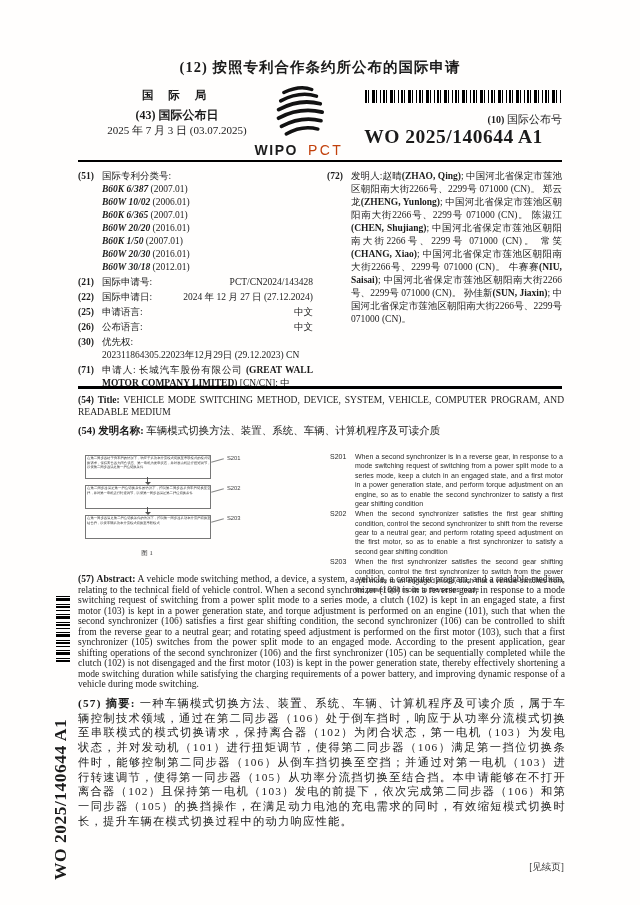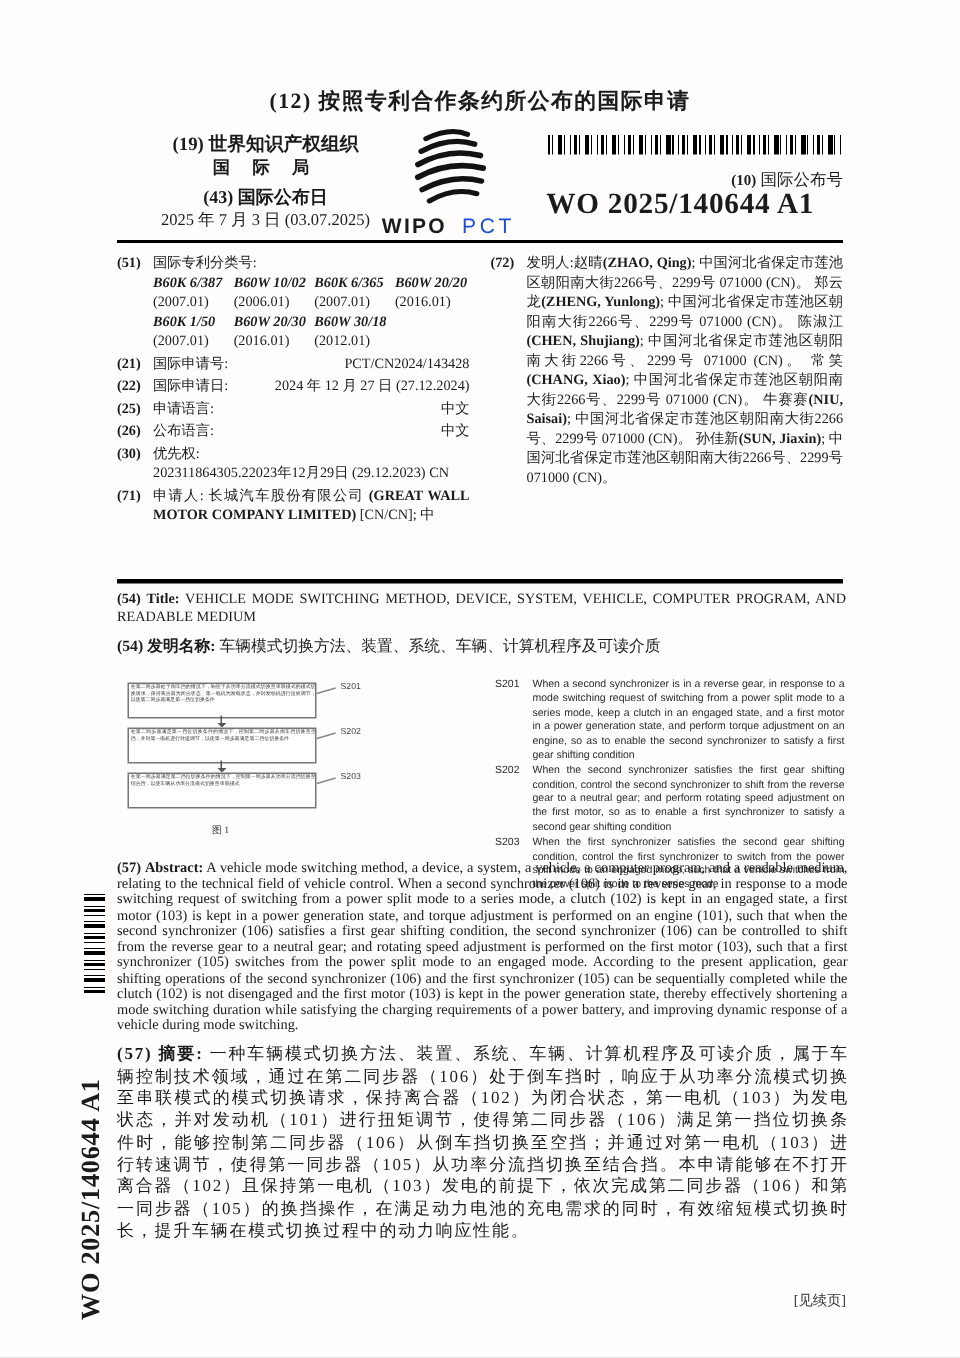--- a/index.html
+++ b/index.html
@@ -17,38 +17,38 @@
   .hdr-datelabel{font-size:12px;font-weight:bold;margin-top:3px;}
   .hdr-date{font-size:11px;font-weight:normal;}
   .bnum-inline{font-weight:bold;}
   
   .logo{position:absolute;top:84px;left:263px;width:72px;text-align:center;}
   .logo svg{display:block;margin:0 auto;}
   .logo-text{font-family:"Liberation Sans","DejaVu Sans",sans-serif;font-size:14px;margin-top:2px;
     display:flex;align-items:center;justify-content:center;gap:5px;text-align:center;}
   .logo-wipo{font-weight:bold;letter-spacing:1.5px;}
   .logo-sep{display:inline-block;width:1px;height:13px;background:#555;}
-  .logo-pct{letter-spacing:2.5px;color:#1d4ed8;}
+  .logo-pct{letter-spacing:2.5px;color:#c2410c;}
   
   .barcode-top{position:absolute;top:90px;left:365px;width:197px;height:13px;
     background:repeating-linear-gradient(90deg,#000 0 2px,#fff 2px 3px,#000 3px 4px,#fff 4px 7px,#000 7px 10px,#fff 10px 11px,#000 11px 12px,#fff 12px 15px,#000 15px 16px,#fff 16px 18px);}
   .pubno-label{position:absolute;top:112px;left:365px;width:197px;text-align:right;font-size:11px;}
   .pubno-label b{font-size:10px;}
   .pubno{position:absolute;top:126px;left:345px;width:217px;text-align:center;
     font-size:19.5px;font-weight:bold;letter-spacing:0.5px;}
   .rule1{position:absolute;top:160px;left:78px;width:484px;height:2px;background:#000;}
   .rule2{position:absolute;top:386px;left:78px;width:484px;height:2.5px;background:#000;}
   
   .biblio{position:absolute;top:170px;left:78px;width:484px;display:flex;gap:14px;
     font-size:9.5px;line-height:13px;}
   .bcol{width:235px;}
   .bitem{position:relative;padding-left:24px;margin-bottom:2px;}
   .bnum{position:absolute;left:0;top:0;font-weight:bold;}
   .bval-right{float:right;}
-  .ipc-grid{display:grid;grid-template-columns:1fr 1fr 1fr 1fr;column-gap:4px;}
+  .ipc-grid{display:grid;grid-template-columns:1fr;column-gap:4px;}
   .ipc-code{font-weight:bold;font-style:italic;}
   .prio-line{display:flex;padding-right:2px;}
   .just{text-align:justify;}
   .cont-addr{margin-bottom:2px;text-align:justify;}
   .b-en{font-weight:bold;}
   
   .title-en{position:absolute;top:394px;left:78px;width:486px;font-size:9.5px;line-height:12px;text-align:justify;}
   .title-cn{position:absolute;top:424px;left:78px;width:486px;font-size:10.5px;}
   
   .flowchart{position:absolute;top:455px;left:85px;width:250px;}
@@ -81,24 +81,20 @@
   .continued{position:absolute;top:861px;left:478px;width:86px;text-align:right;font-size:9.5px;color:#333;}
 </style>
 </head>
 <body>
 
 <div class="page">
 
   <div class="pct-line">(12) 按照专利合作条约所公布的国际申请</div>
 
   <div class="hdr-left">
-    <div class="hdr-org">
-      <span class="bnum-inline">(19)</span>
-      <span>世界知识产权组织</span>
-    </div>
     <div class="hdr-bureau">国 际 局</div>
     <div class="hdr-datelabel">
       <span class="bnum-inline">(43)</span>
       <span>国际公布日</span>
     </div>
     <div class="hdr-date">2025 年 7 月 3 日 (03.07.2025)</div>
   </div>
 
   <div class="logo">
     <span>

